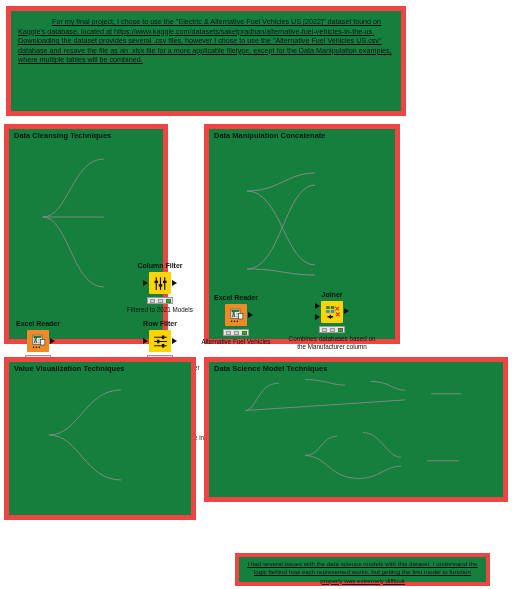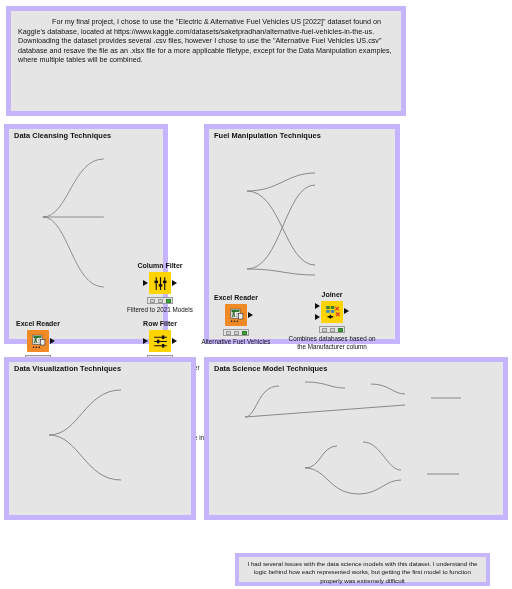--- a/index.html
+++ b/index.html
@@ -1,33 +1,33 @@
 <!DOCTYPE html>
 <html><head>
 <meta charset="utf-8">
 <style>
   html,body{margin:0;padding:0;background:#ffffff;}
   body{width:512px;height:589px;position:relative;overflow:hidden;
        font-family:"Liberation Sans","DejaVu Sans",sans-serif;}
 
   
-  .ybox{position:absolute;background:#e5e5e5;border:5px solid #c4b5fd;box-sizing:border-box;}
+  .ybox{position:absolute;background:#15803d;border:5px solid #ef4444;box-sizing:border-box;text-decoration:underline;}
   .ybox.thin{border-width:4px;}
 
   
   #intro{left:6px;top:6px;width:400px;height:110px;}
   #intro .txt{padding:6px 7px 0 7px;font-size:7.2px;line-height:9.6px;color:#111;text-align:left;}
   #intro .txt p{margin:0 0 7px 0;}
   #intro .txt p.first{text-indent:34px;}
 
   
   #panel-cleansing{left:4px;top:124px;width:164px;height:220px;}
   #panel-manipulation{left:204px;top:124px;width:196px;height:220px;}
   #panel-visualization{left:4px;top:357px;width:192px;height:163px;}
-  #panel-modeling{left:204px;top:357px;width:304px;height:163px;}
+  #panel-modeling{left:204px;top:357px;width:304px;height:145px;}
 
   .panel-title{position:absolute;left:5px;top:2px;font-size:7.4px;font-weight:bold;color:#111;
                letter-spacing:.05px;white-space:nowrap;}
 
   
   #note{left:235px;top:553px;width:255px;height:33px;}
   #note .txt{font-size:6.2px;line-height:8.3px;color:#111;text-align:center;padding:3px 8px 0 8px;}
 
   
   .wires{position:absolute;left:0;top:0;width:100%;height:100%;overflow:visible;pointer-events:none;}
@@ -164,21 +164,21 @@
     <div class="status">
         <i></i>
         <i></i>
         <i class="green"></i>
       </div>
     <div class="desc">Replaces each missing value in the dataset with a 0</div>
   </div>
 </div>
 
 <div class="ybox" id="panel-manipulation">
-  <div class="panel-title">Fuel Manipulation Techniques</div>
+  <div class="panel-title">Data Manipulation Concatenate</div>
 
   <svg class="wires" viewBox="0 0 186 210" preserveAspectRatio="none">
     <path d="M38,62 C70,62 78,44 106,44"></path>
     <path d="M38,62 C72,62 76,136 106,136"></path>
     <path d="M38,140 C72,140 76,56 106,56"></path>
     <path d="M38,140 C70,140 78,146 106,146"></path>
   </svg>
 
   <div class="node" style="left:16px;top:175px;">
     <div class="label">Excel Reader</div>
@@ -275,21 +275,21 @@
     <div class="status">
         <i></i>
         <i class="warn"></i>
         <i class="green"></i>
       </div>
     <div class="desc">Both databases merged into one</div>
   </div>
 </div>
 
 <div class="ybox" id="panel-visualization">
-  <div class="panel-title">Data Visualization Techniques</div>
+  <div class="panel-title">Value Visualization Techniques</div>
 
   <svg class="wires" viewBox="0 0 182 153" preserveAspectRatio="none">
     <path d="M40,73 C70,73 76,28 112,28"></path>
     <path d="M40,73 C70,73 76,118 112,118"></path>
   </svg>
 
 </div>
 
 <div class="ybox" id="panel-modeling">
   <div class="panel-title">Data Science Model Techniques</div>

